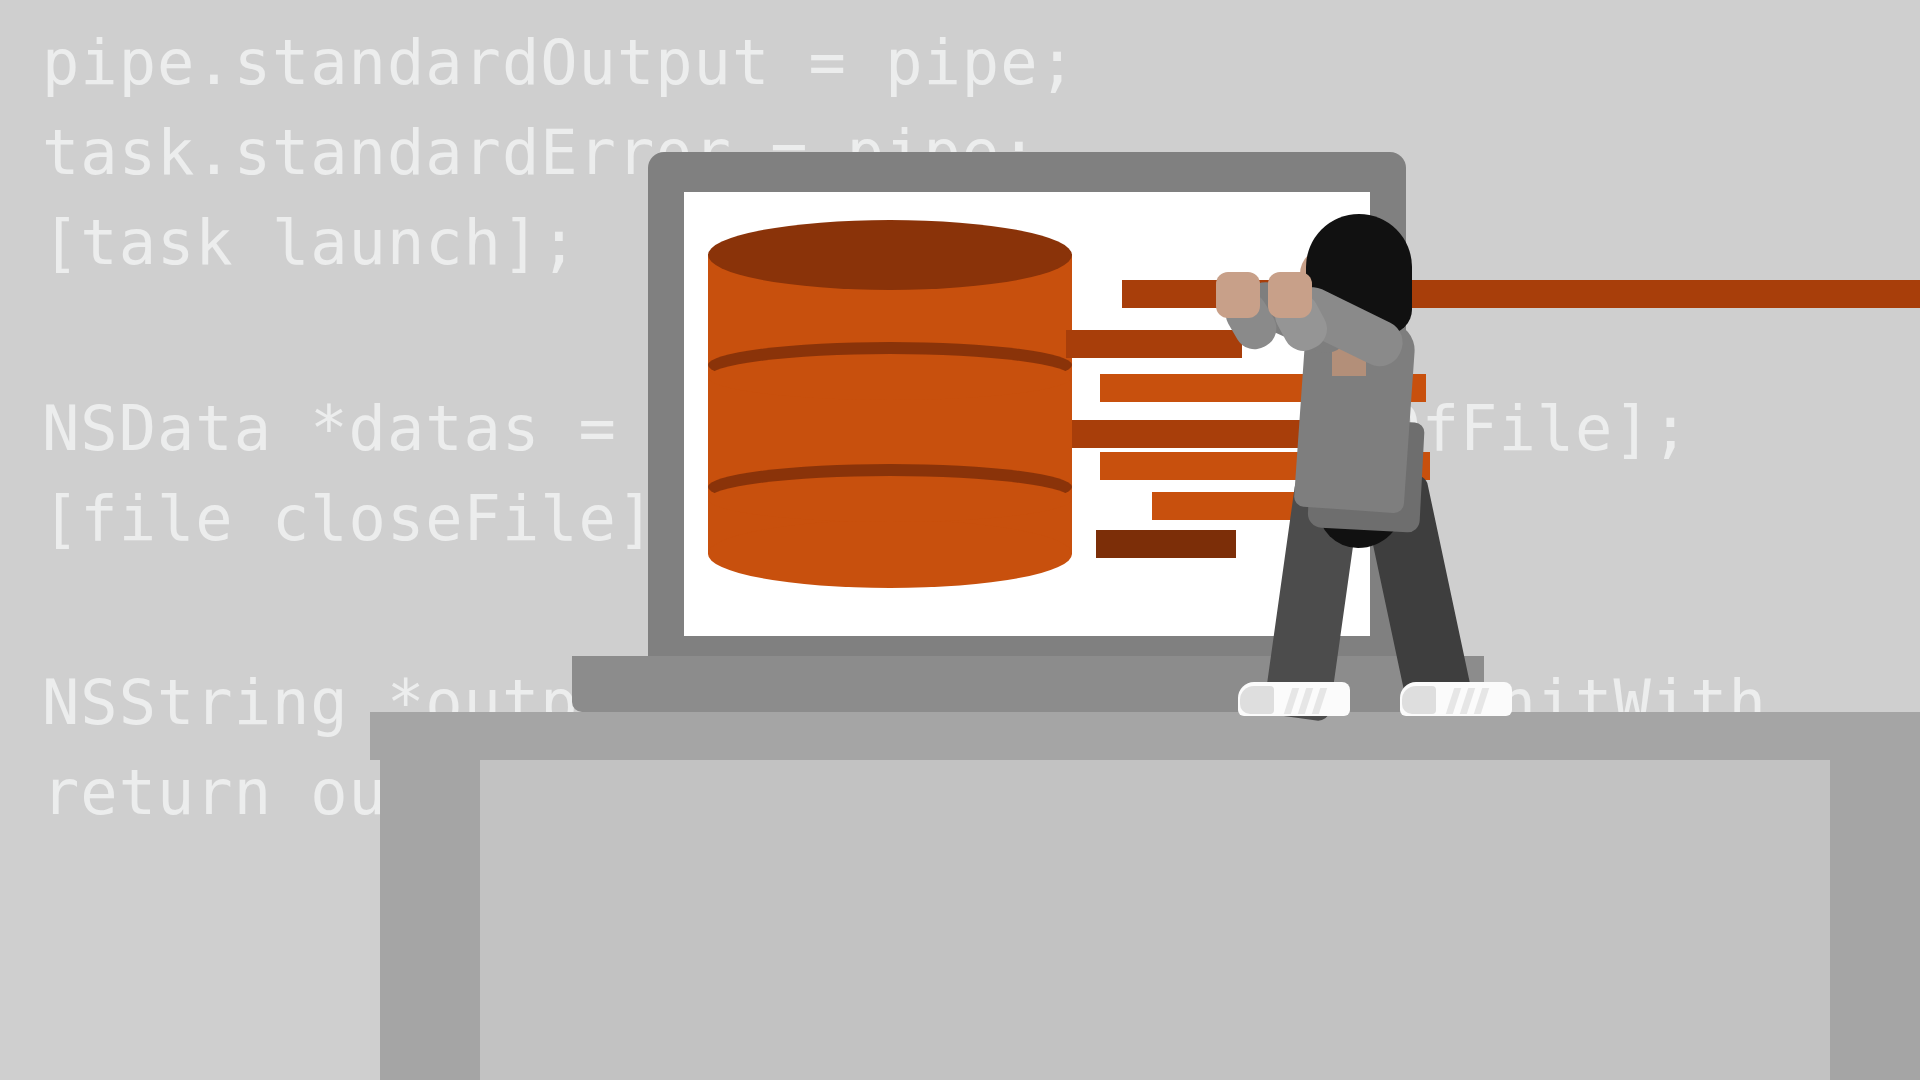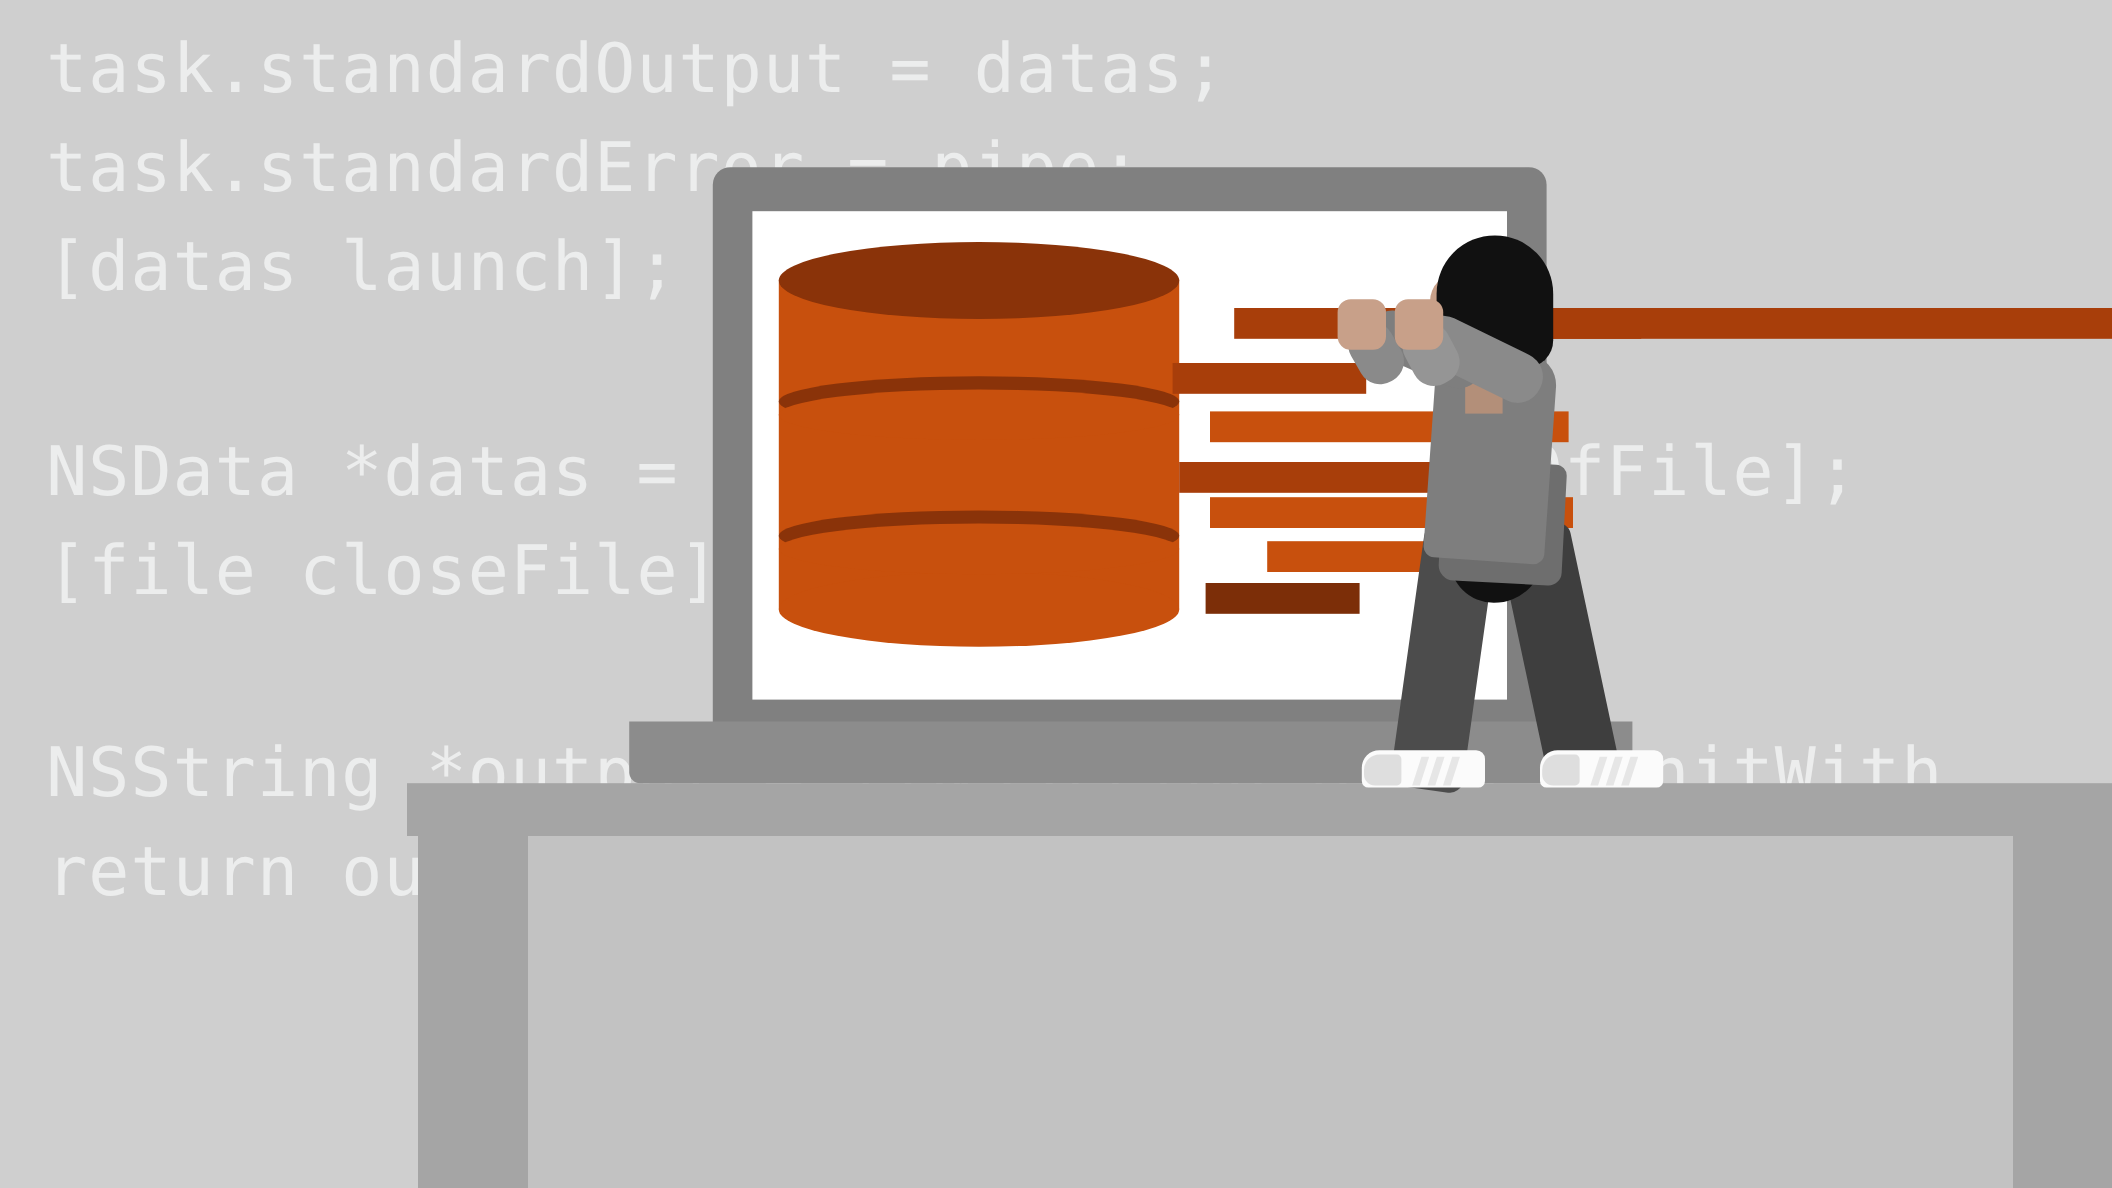--- a/index.html
+++ b/index.html
@@ -78,23 +78,23 @@
   .shoe-stripe{position:absolute;top:6px;width:7px;height:26px;background:#e6e6e6;transform:skewX(-18deg);}
 
   .clip-screen{position:absolute;left:684px;top:192px;width:686px;height:444px;overflow:hidden;}
 </style>
 </head>
 <body>
 
 <div id="stage">
 
   <div id="code-layer">
-    <div class="code-line" style="top:32px">task.standardOutput = datas;</div>
+    <div class="code-line" style="top:32px">pipe.standardOutput = pipe;</div>
     <div class="code-line" style="top:122px">task.standardError = pipe;</div>
-    <div class="code-line" style="top:212px">[datas launch];</div>
+    <div class="code-line" style="top:212px">[task launch];</div>
     <div class="code-line" style="top:398px">NSData *datas = [file readDataToEndOfFile];</div>
     <div class="code-line" style="top:488px">[file closeFile];</div>
     <div class="code-line" style="top:672px">NSString *output = [[NSString alloc] initWith</div>
     <div class="code-line" style="top:762px">return output;</div>
   </div>
 
   <div id="illustration">
 
     <div class="laptop-lid"></div>
     <div class="laptop-screen"></div>

